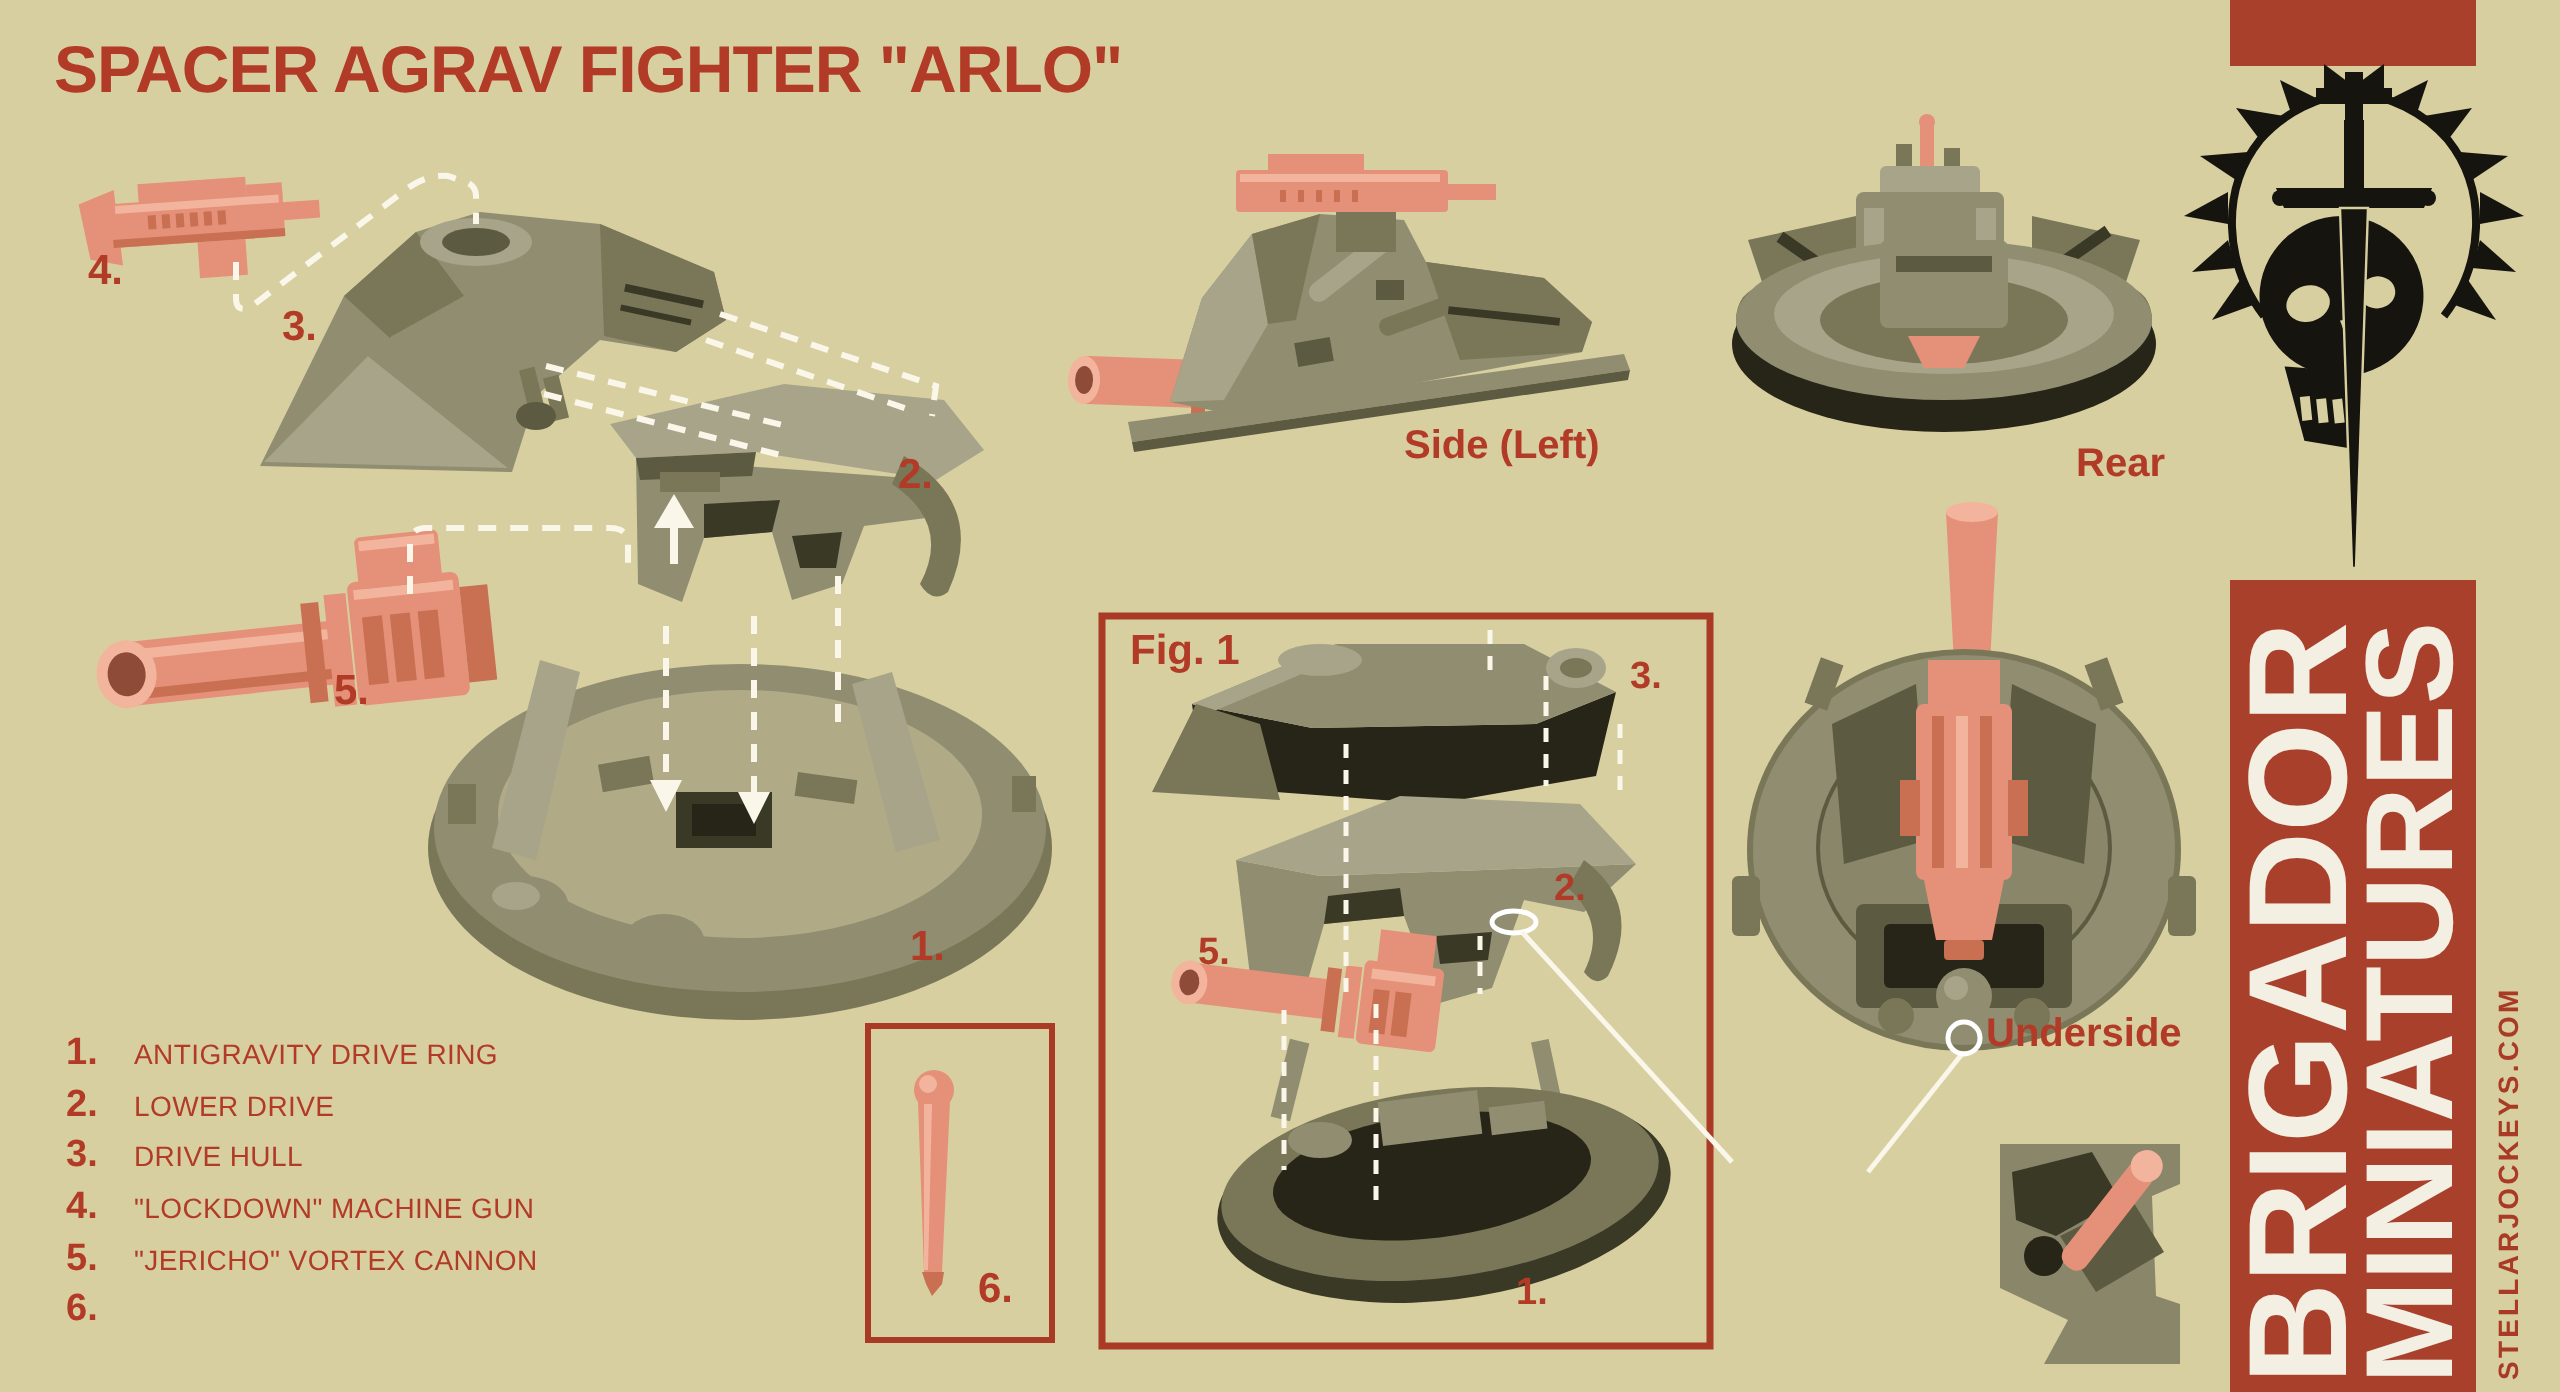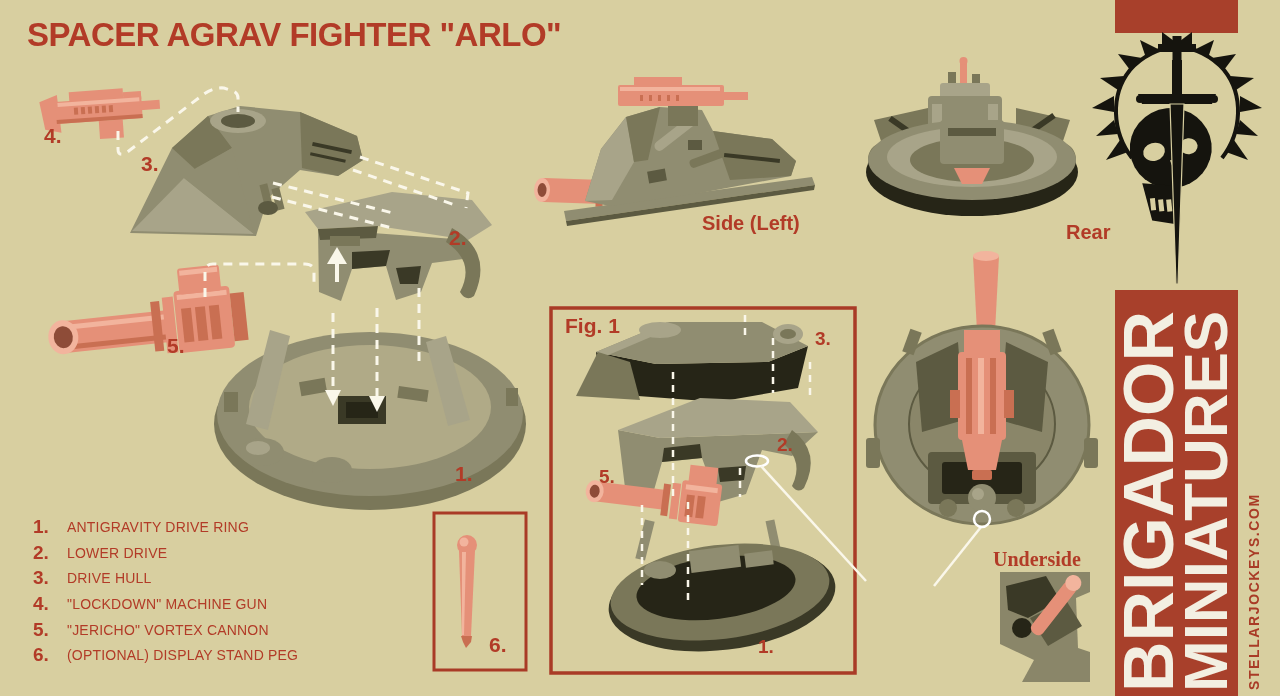--- a/index.html
+++ b/index.html
@@ -358,22 +358,22 @@
 
 <div class="figlabel">Fig. 1</div>
 <span class="pn" style="left:815px;top:328px;font-size:19px;">3.</span>
 <span class="pn" style="left:777px;top:434px;font-size:19px;">2.</span>
 <span class="pn" style="left:599px;top:466px;font-size:19px;">5.</span>
 <span class="pn" style="left:758px;top:636px;font-size:19px;">1.</span>
 
 <span class="pn" style="left:489px;top:633px;">6.</span>
 
 <div class="vlabel" style="left:702px;top:212px;">Side (Left)</div>
-<div class="vlabel" style="left:1038px;top:221px;margin-left:28px;">Rear</div>
-<div class="vlabel" style="left:993px;top:548px;font-family:Liberation Serif, serif;">Underside</div>
+<div class="vlabel" style="left:1038px;top:221px;">Rear</div>
+<div class="vlabel" style="left:993px;top:506px;">Underside</div>
 
 
 <div class="plist">
   <div class="row">
         <span class="n">1.</span>
         <span class="t">ANTIGRAVITY DRIVE RING</span>
       </div>
   <div class="row">
         <span class="n">2.</span>
         <span class="t">LOWER DRIVE</span>
@@ -385,21 +385,20 @@
   <div class="row">
         <span class="n">4.</span>
         <span class="t">"LOCKDOWN" MACHINE GUN</span>
       </div>
   <div class="row">
         <span class="n">5.</span>
         <span class="t">"JERICHO" VORTEX CANNON</span>
       </div>
   <div class="row">
         <span class="n">6.</span>
-        <span class="t">(OPTIONAL) DISPLAY STAND PEG</span>
       </div>
 </div>
 
 <div class="brand-rot">
   <span class="b1">BRIGADOR</span>
   <span class="b2">MINIATURES</span>
 </div>
 <div class="site-rot">STELLARJOCKEYS.COM</div>
 
 </div>

